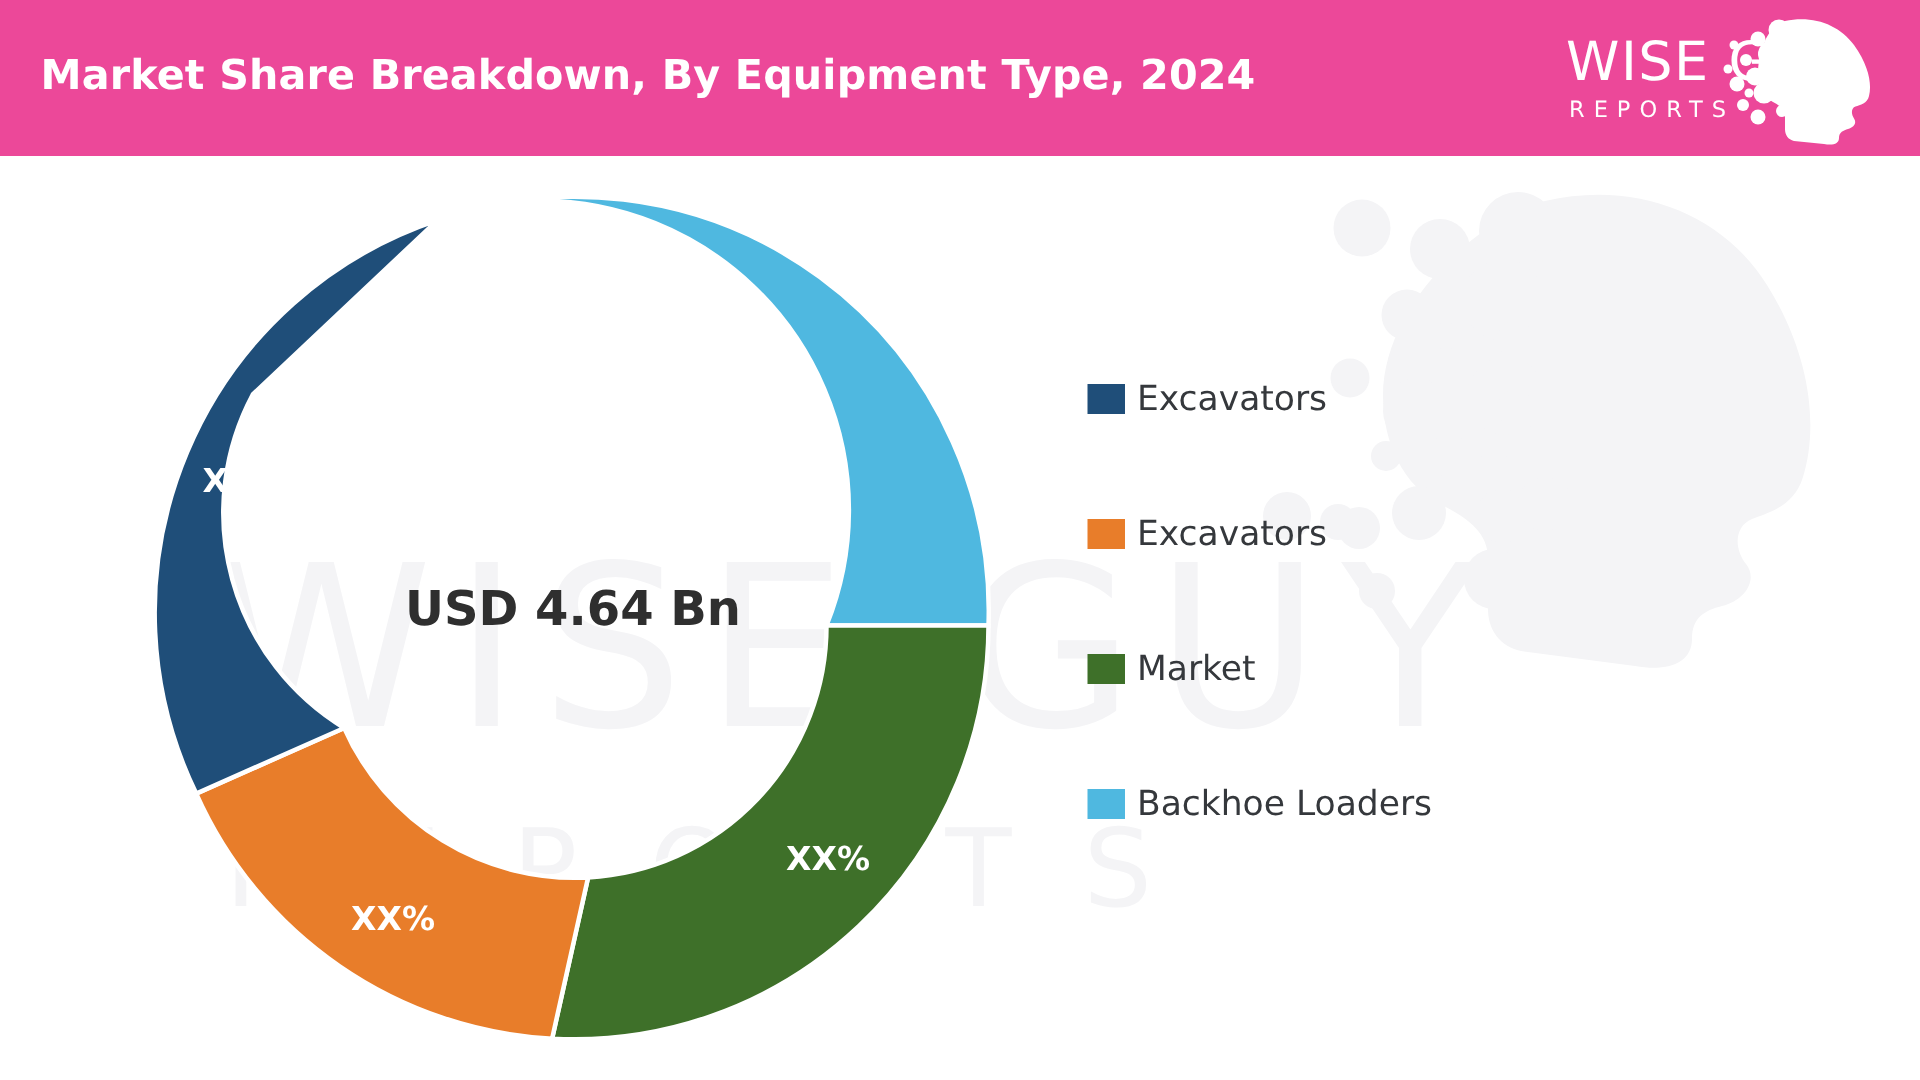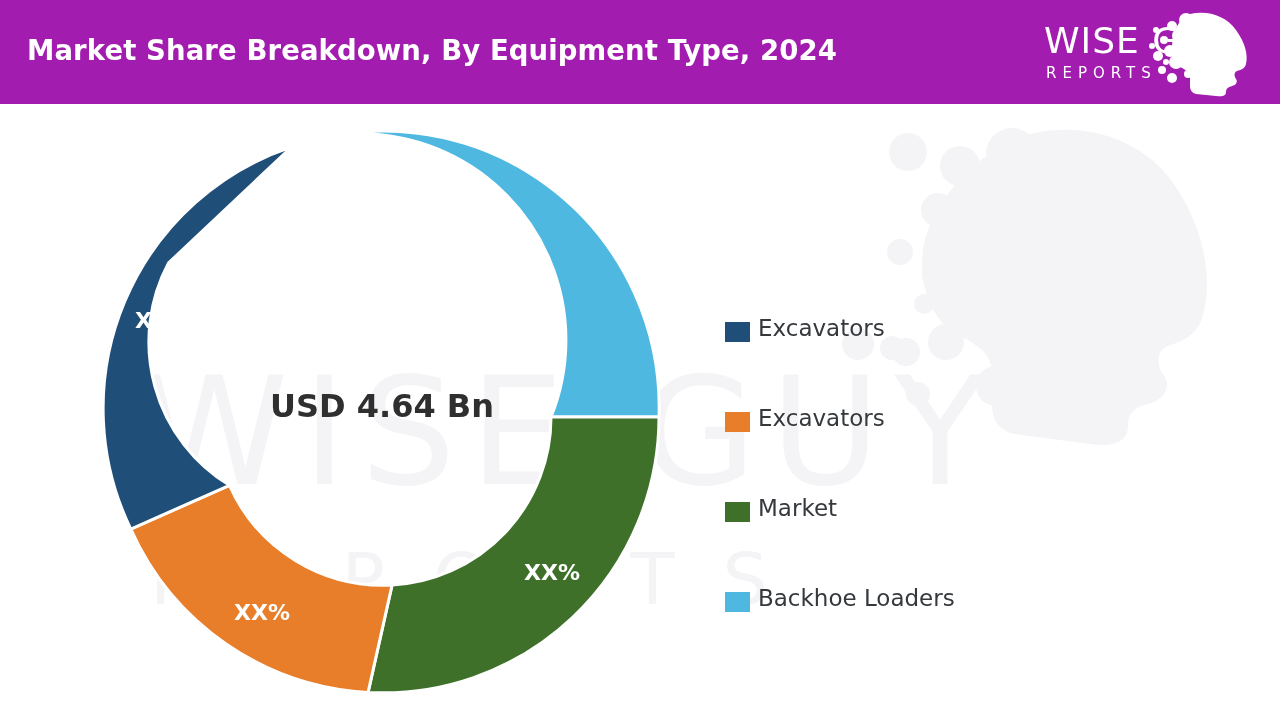--- a/index.html
+++ b/index.html
@@ -21,21 +21,21 @@
     overflow: hidden;
   }
 
   
   #header-bar {
     position: absolute;
     left: 0;
     top: 0;
     width: 1280px;
     height: 104px;
-    background: #a21caf;
+    background: #ec4899;
     box-sizing: border-box;
     padding-left: 28px;
   }
   #page-title {
     position: absolute;
     left: 27px;
     top: 34px;
     font-size: 27.5px;
     font-weight: bold;
     color: #ffffff;
@@ -102,21 +102,21 @@
   #legend {
     position: absolute;
     left: 725px;
     top: 148px;
     width: 420px;
   }
   .legend-item {
     position: relative;
     height: 90px;
     display: flex;
-    align-items: flex-end;
+    align-items: flex-start;
   }
   .legend-swatch {
     width: 25px;
     height: 20px;
     margin-top: 4px;
     margin-right: 8px;
     flex: 0 0 auto;
   }
   .legend-label {
     font-size: 23px;

